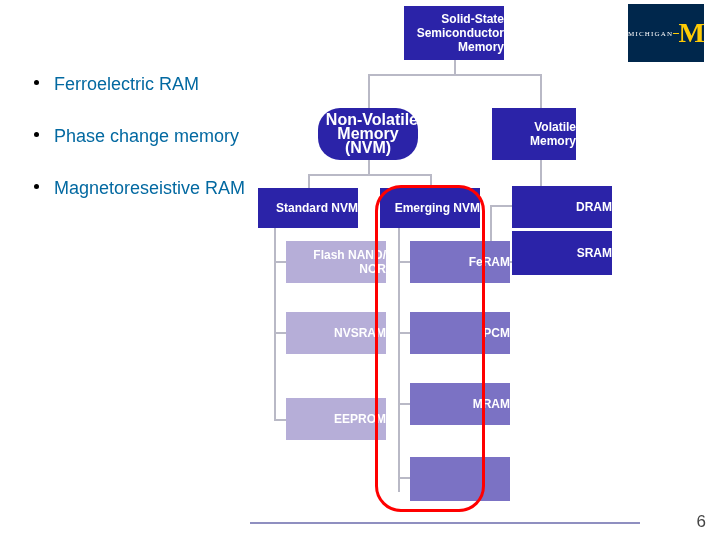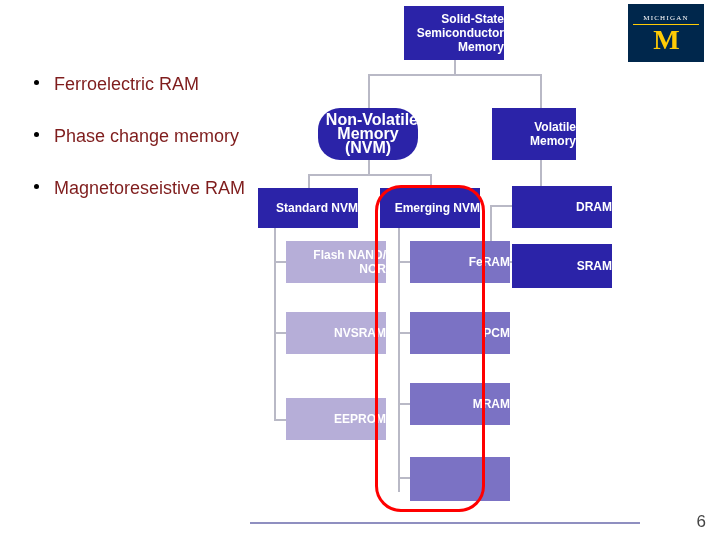--- a/index.html
+++ b/index.html
@@ -22,21 +22,21 @@
   }
   
   .logo {
     position: absolute;
     left: 628px;
     top: 4px;
     width: 76px;
     height: 58px;
     background: #00274c;
     display: flex;
-    flex-direction: column;
+    flex-direction: row;
     align-items: center;
     justify-content: center;
   }
   .logo .m {
     color: #ffcb05;
     font-family: "Liberation Serif", serif;
     font-weight: bold;
     font-size: 28px;
     line-height: 26px;
     letter-spacing: -1px;
@@ -58,21 +58,21 @@
   .bullets {
     position: absolute;
     left: 22px;
     top: 72px;
     width: 260px;
   }
   .bullet {
     position: relative;
     padding-left: 32px;
     margin-bottom: 28px;
-    color: #7f1d1d;
+    color: #0369a1;
     font-size: 18px;
     line-height: 24px;
   }
   .bullet .dot {
     position: absolute;
     left: 12px;
     top: 8px;
     width: 5px;
     height: 5px;
     border-radius: 50%;
@@ -238,21 +238,21 @@
       <span>PCM</span>
     </div>
     <div class="node mid" style="left:160px; top:383px; width:100px; height:42px; font-size:12px;">
       <span>MRAM</span>
     </div>
     <div class="node mid" style="left:160px; top:457px; width:100px; height:44px; font-size:12px;gap:40px;">
       <span>RRAM</span>
       <span>CBRAM</span>
     </div>
 
-    <div class="node dark" style="left:262px; top:244px; width:100px; height:44px; font-size:12px;">
+    <div class="node dark" style="left:262px; top:231px; width:100px; height:44px; font-size:12px;">
       <span>SRAM</span>
     </div>
 
     <div class="highlight" style="left:125px; top:185px; width:110px; height:327px;"></div>
 
   </div>
 
   <div class="footer-rule"></div>
   <div class="page-number">6</div>
 

